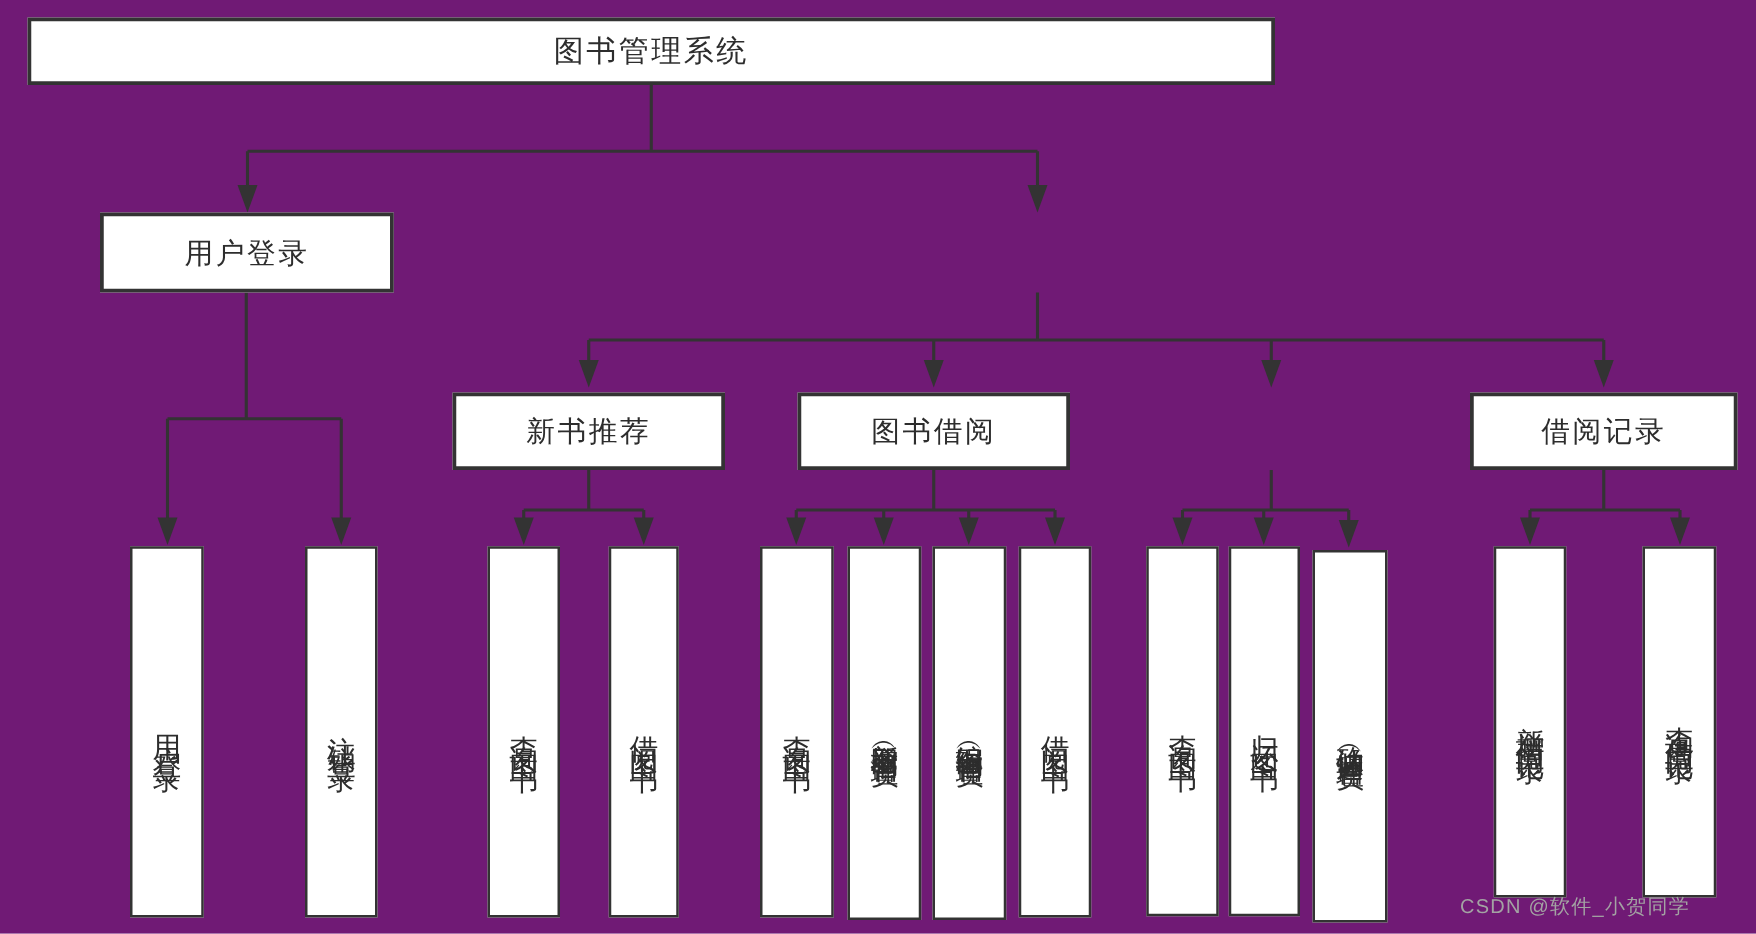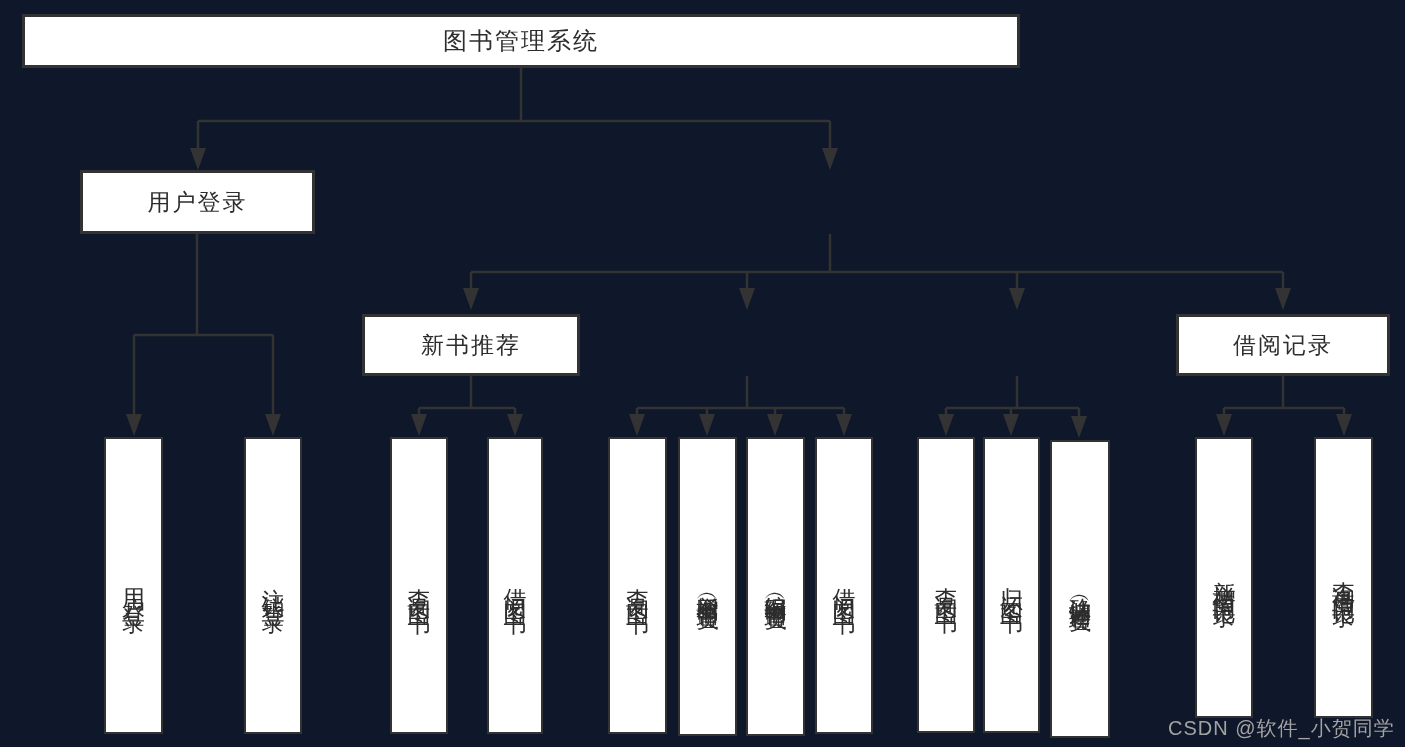--- a/index.html
+++ b/index.html
@@ -1,17 +1,17 @@
 <!DOCTYPE html>
 <html><head>
 <meta charset="utf-8">
 <style>
   html,body{margin:0;padding:0;background:#ffffff;}
   .stage{
-    position:relative;width:1405px;height:747px;background:#0f172a;
+    position:relative;width:1405px;height:747px;background:#701a75;
     font-family:"Liberation Sans","DejaVu Sans",sans-serif;overflow:hidden;
   }
   .hbox{
     position:absolute;box-sizing:border-box;background:#ffffff;
     border:3px solid #333333;display:flex;align-items:center;justify-content:center;
     font-size:23px;letter-spacing:2px;color:#2d2d2d;z-index:2;
   }
   .hbox.root{font-size:24px;}
   .vbox{
     position:absolute;box-sizing:border-box;background:#ffffff;
@@ -20,21 +20,21 @@
   }
   .vbox span{
     writing-mode:vertical-rl;text-orientation:mixed;
     font-size:23px;letter-spacing:8px;line-height:1;white-space:nowrap;
   }
   .vbox.med span{letter-spacing:5px;}
   .vbox.tight span{font-size:22px;letter-spacing:2px;}
   svg.wires{position:absolute;left:0;top:0;z-index:1;}
   .watermark{
     position:absolute;left:1168px;top:715px;z-index:3;
-    font-size:20px;color:#a3a3a3;letter-spacing:1px;white-space:nowrap;
+    font-size:16px;color:#a3a3a3;letter-spacing:1px;white-space:nowrap;
   }
 </style>
 </head>
 <body>
 
 <div class="stage">
 
   <svg class="wires" width="1405" height="747" viewBox="0 0 1405 747">
     <path fill="none" stroke="#333333" stroke-width="2.5" d="
       M521 68 V121  M198 121 H830  M198 121 V152  M830 121 V152
@@ -66,20 +66,21 @@
         <polygon points="1216,414 1232,414 1224,436"></polygon>
         <polygon points="1336,414 1352,414 1344,436"></polygon>
       </g>
   </svg>
 
   <div class="hbox root" style="left:22px;top:14px;width:998px;height:54px;">图书管理系统</div>
 
   <div class="hbox" style="left:80px;top:170px;width:235px;height:64px;">用户登录</div>
 
   <div class="hbox" style="left:362px;top:314px;width:218px;height:62px;">新书推荐</div>
+  <div class="hbox" style="left:638px;top:314px;width:218px;height:62px;">图书借阅</div>
   <div class="hbox" style="left:1176px;top:314px;width:214px;height:62px;">借阅记录</div>
 
   <div class="vbox" style="left:104px;top:437px;width:59px;height:297px;">
     <span>用户登录</span>
   </div>
   <div class="vbox" style="left:244px;top:437px;width:58px;height:297px;">
     <span>注销登录</span>
   </div>
 
   <div class="vbox" style="left:390px;top:437px;width:58px;height:297px;">

